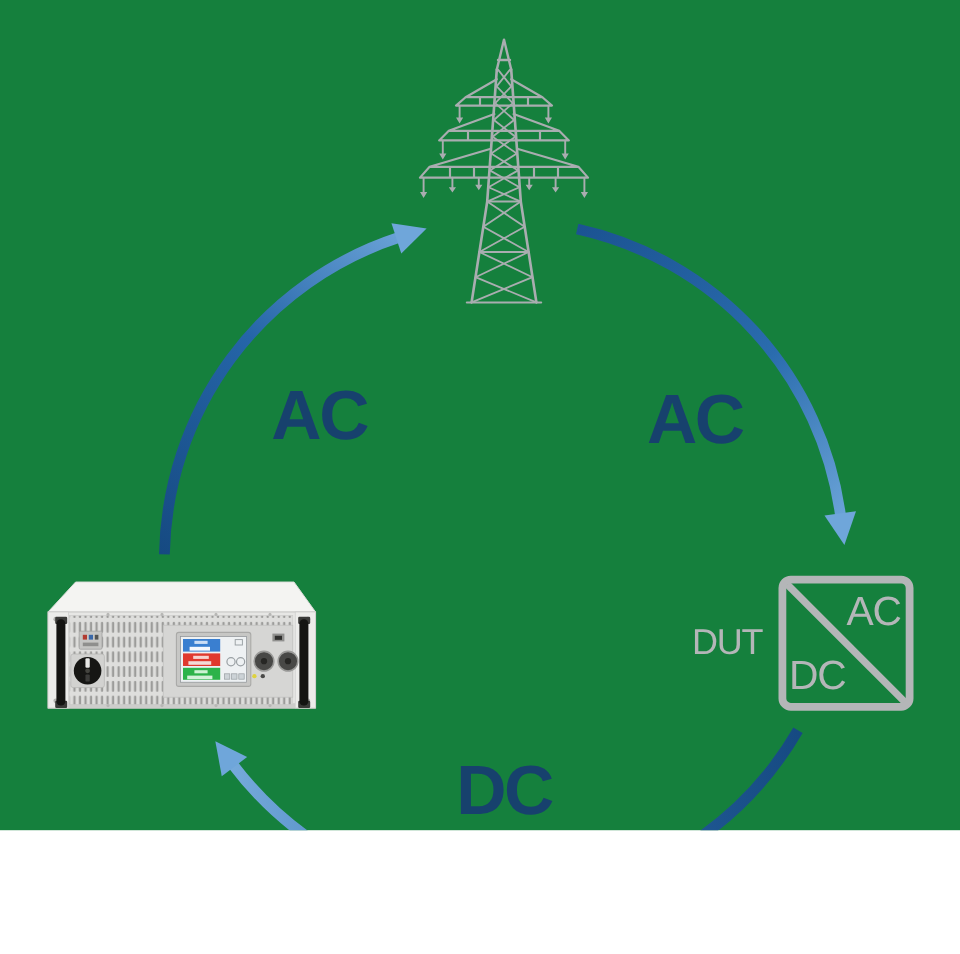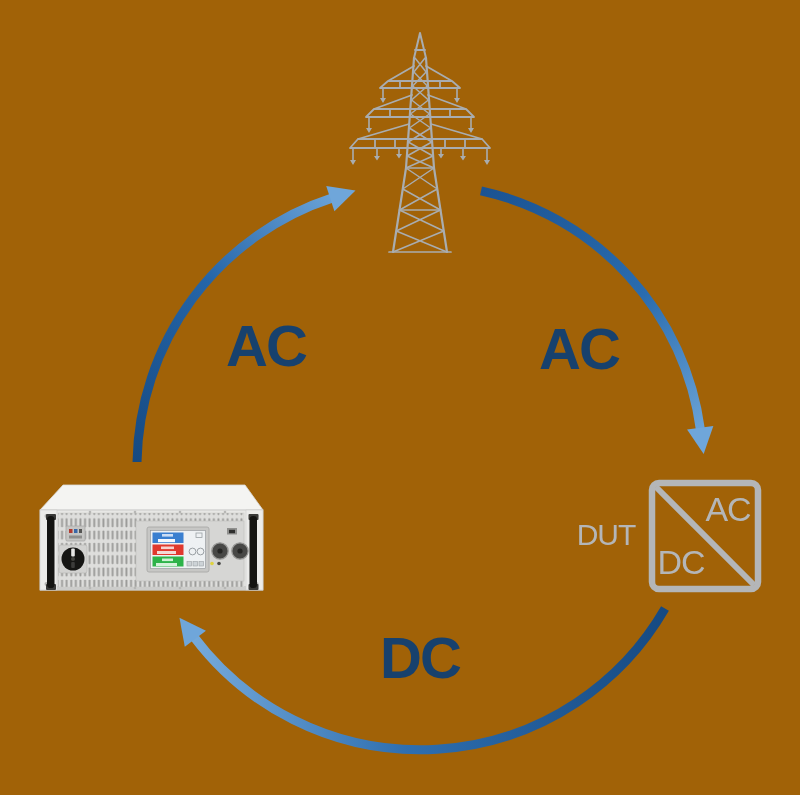--- a/index.html
+++ b/index.html
@@ -1,20 +1,20 @@
 <!DOCTYPE html>
 <html><head>
 <meta charset="utf-8">
 <style>
   html, body { margin: 0; padding: 0; background: #ffffff; }
   .canvas {
     position: relative;
     width: 800px;
-    height: 795px;
-    background: #a16207;
+    height: 692px;
+    background: #15803d;
     overflow: hidden;
     font-family: "Liberation Sans", sans-serif;
   }
   svg { display: block; }
   .flow-label {
     font-family: "Liberation Sans", sans-serif;
     font-weight: bold;
     font-size: 58px;
     letter-spacing: -2px;
   }

